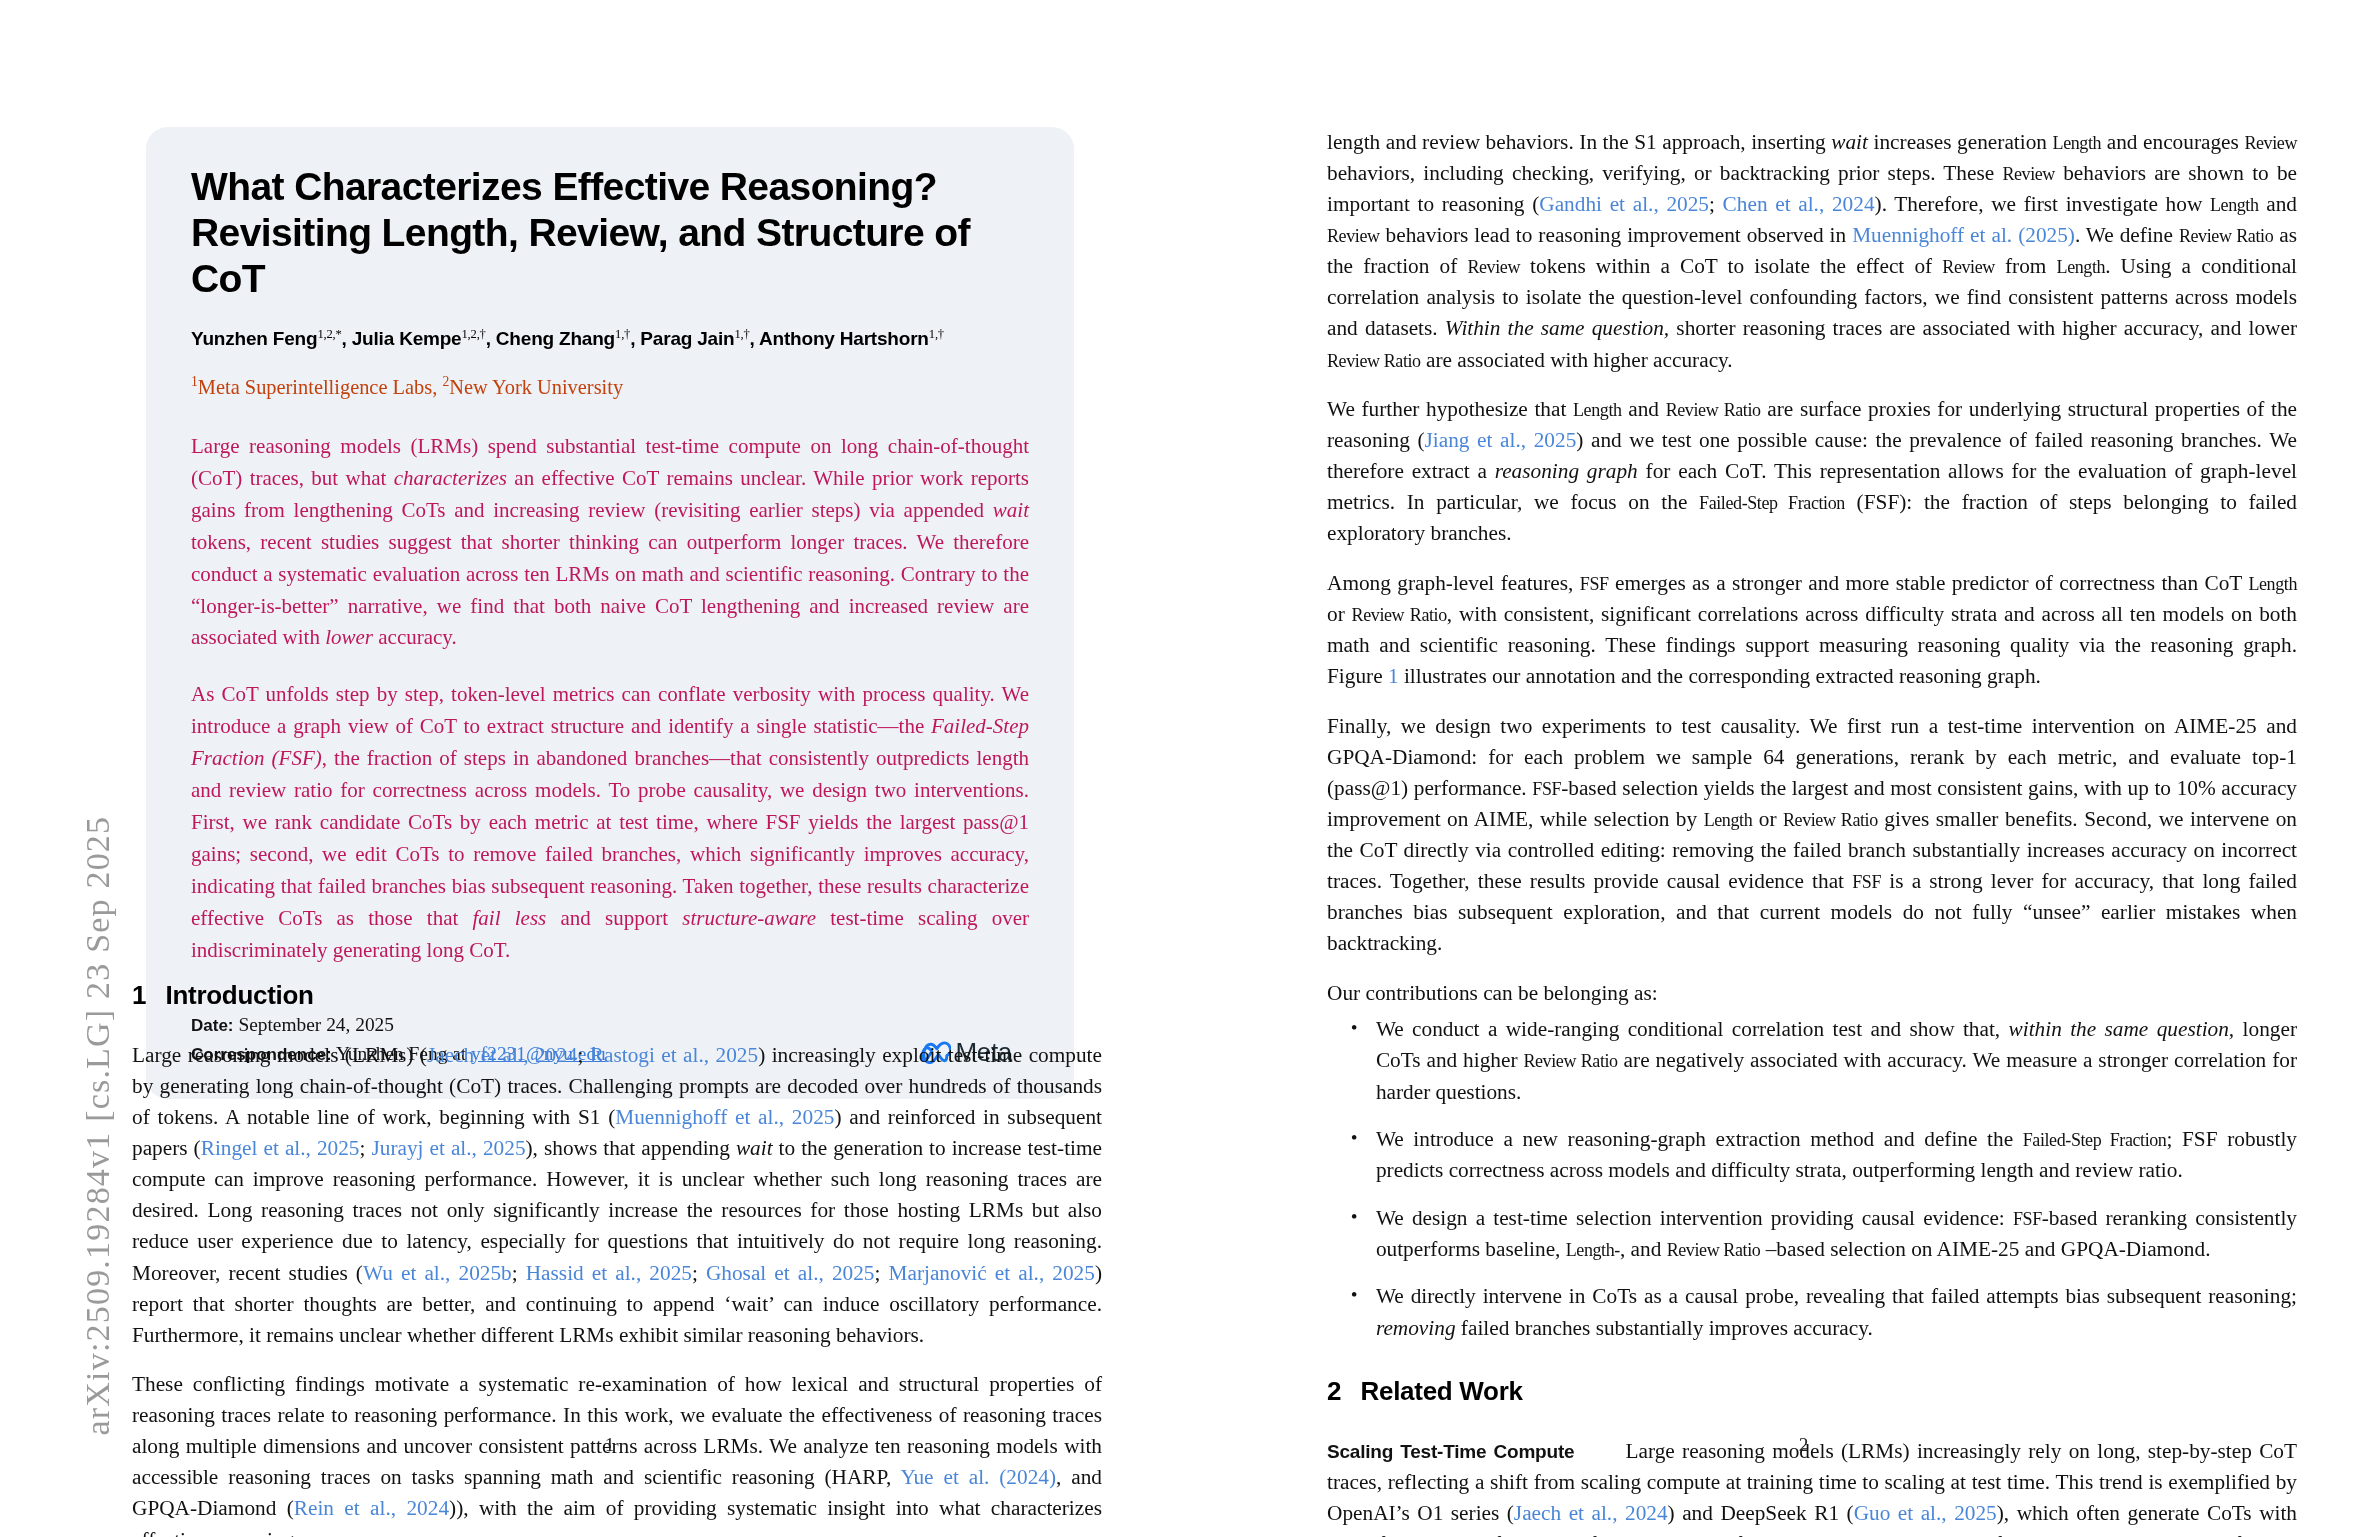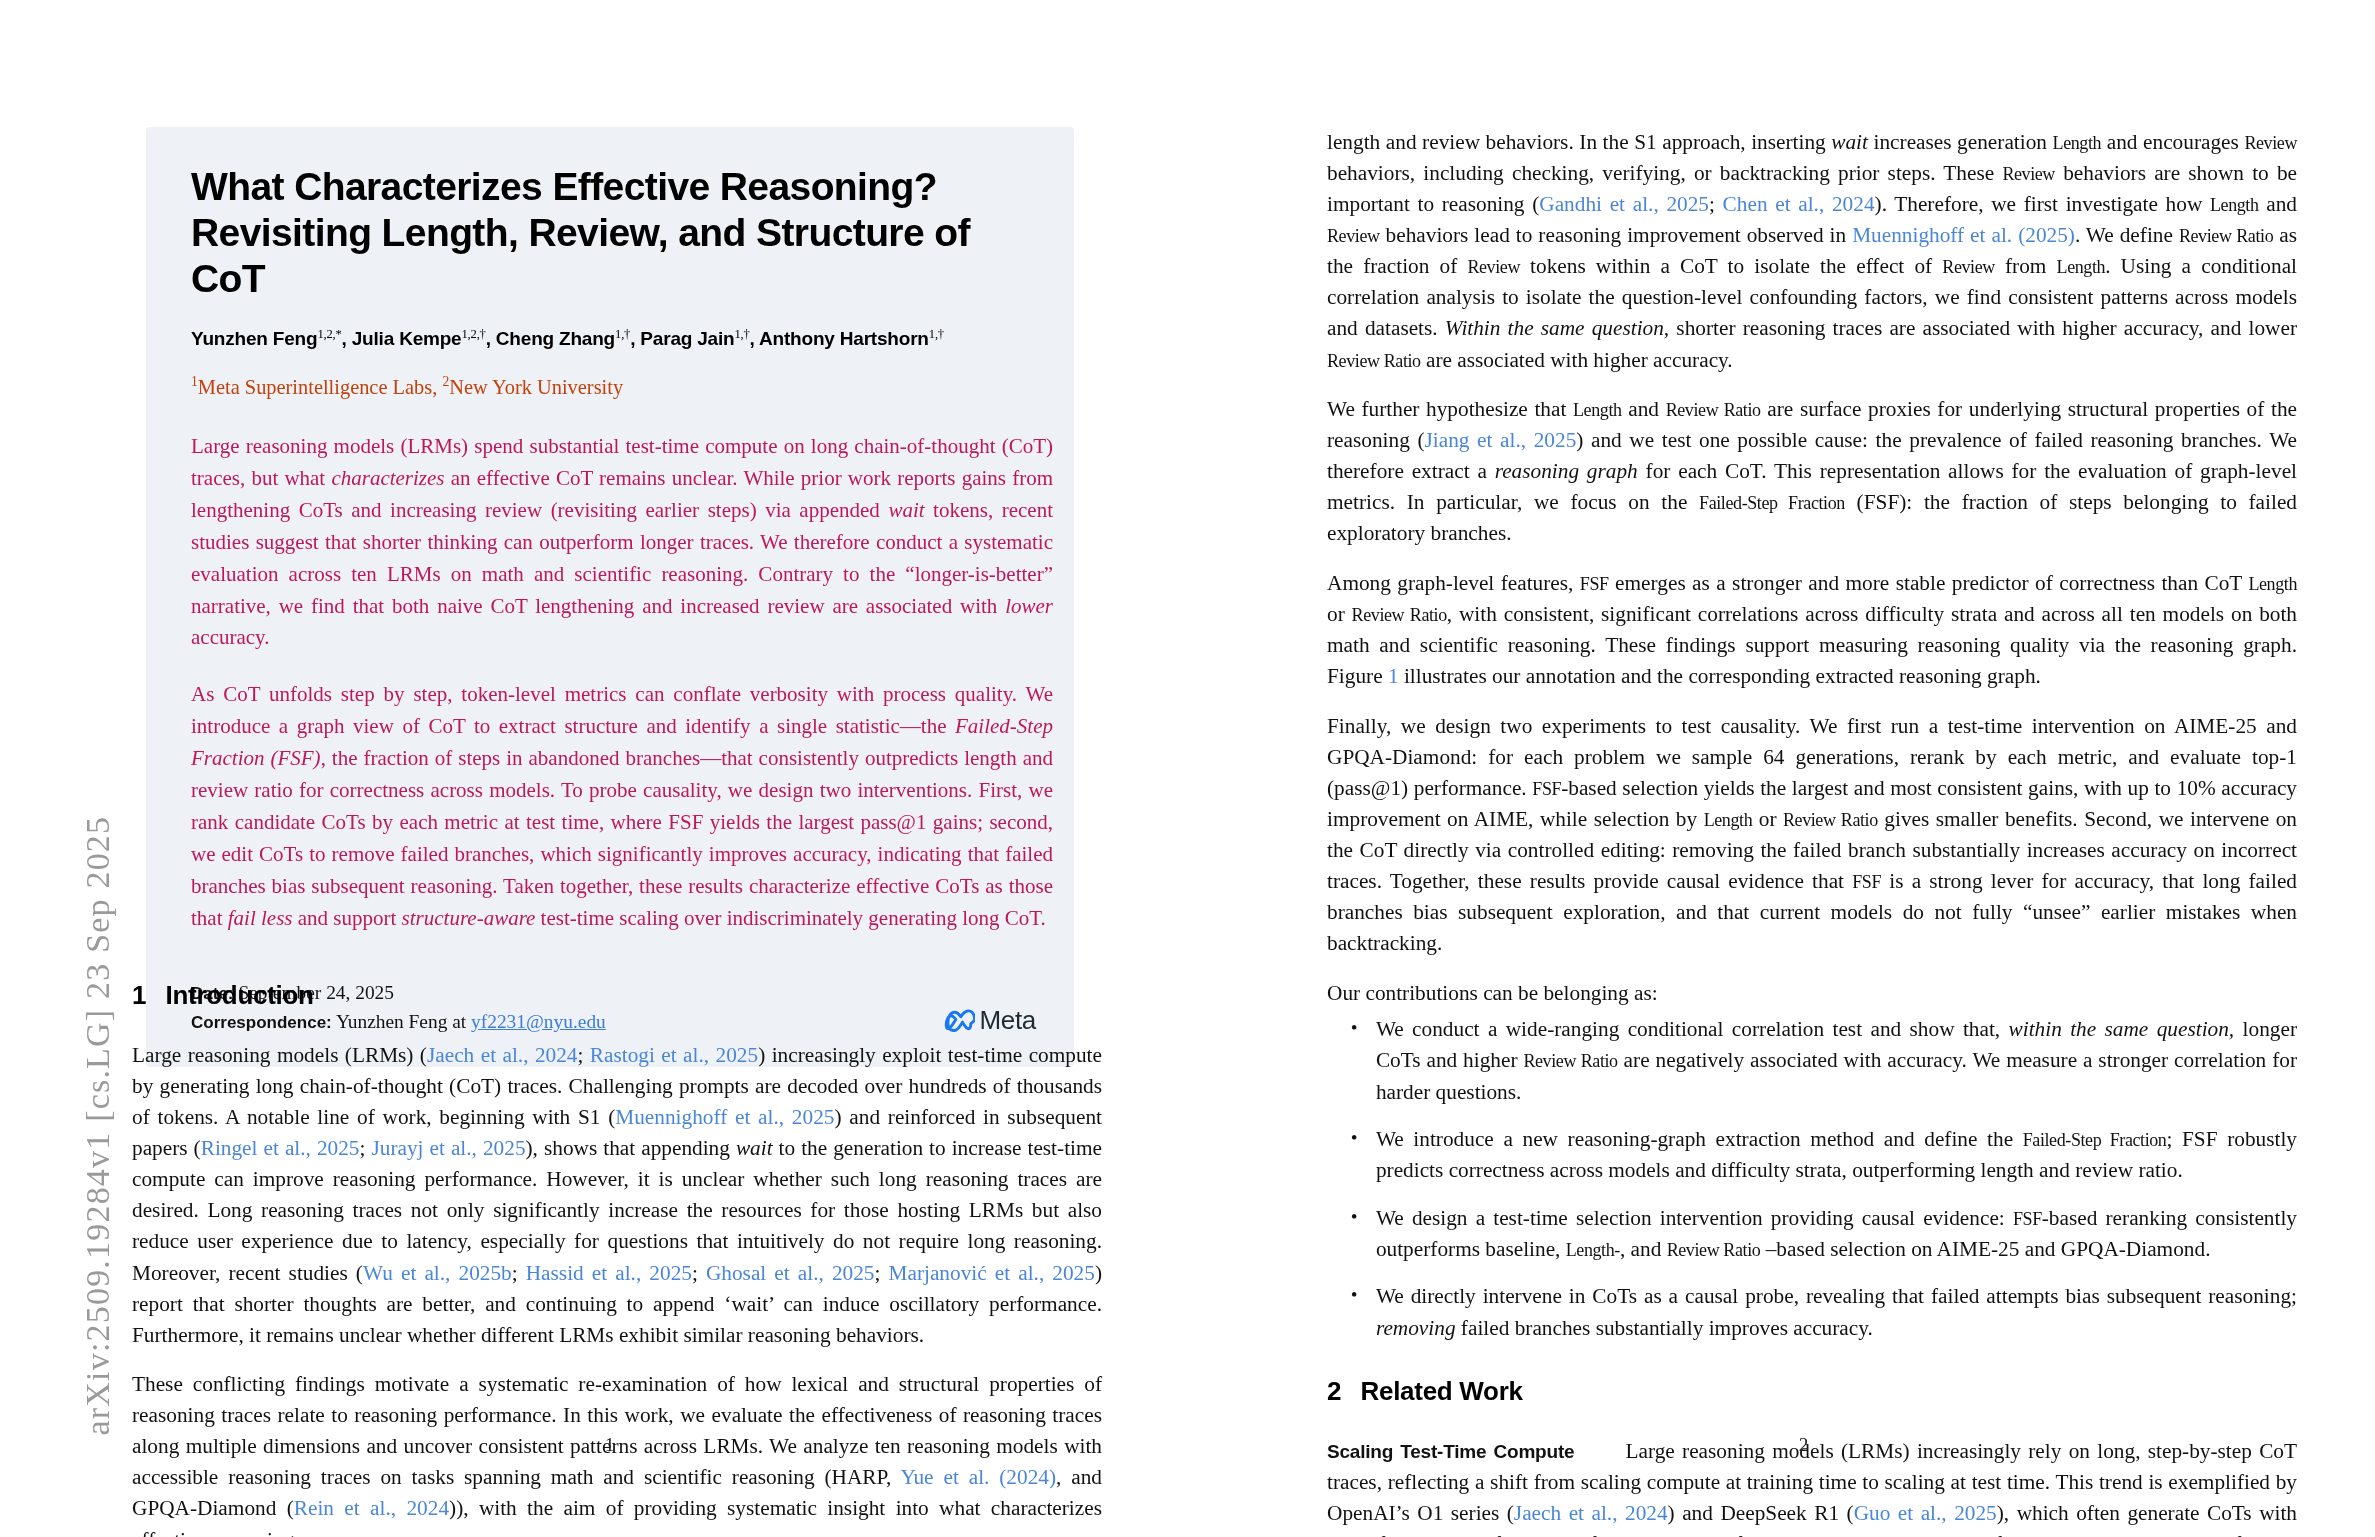--- a/index.html
+++ b/index.html
@@ -56,22 +56,22 @@
   #col-left  { left: 132px; }
   #col-right { left: 1327px; }
 
   
   #title-card {
     position: absolute;
     left: 146px;
     top: 127px;
     width: 928px;
     background: #eef1f5;
-    border-radius: 4px;
-    padding: 37px 21px 29px 45px;
+    border-radius: 22px;
+    padding: 37px 45px 29px 45px;
     box-sizing: border-box;
   }
 
   .paper-title {
     font-family: "Liberation Sans", sans-serif;
     font-weight: bold;
     font-size: 39px;
     line-height: 1.18;
     letter-spacing: -0.6px;
     color: #000000;

